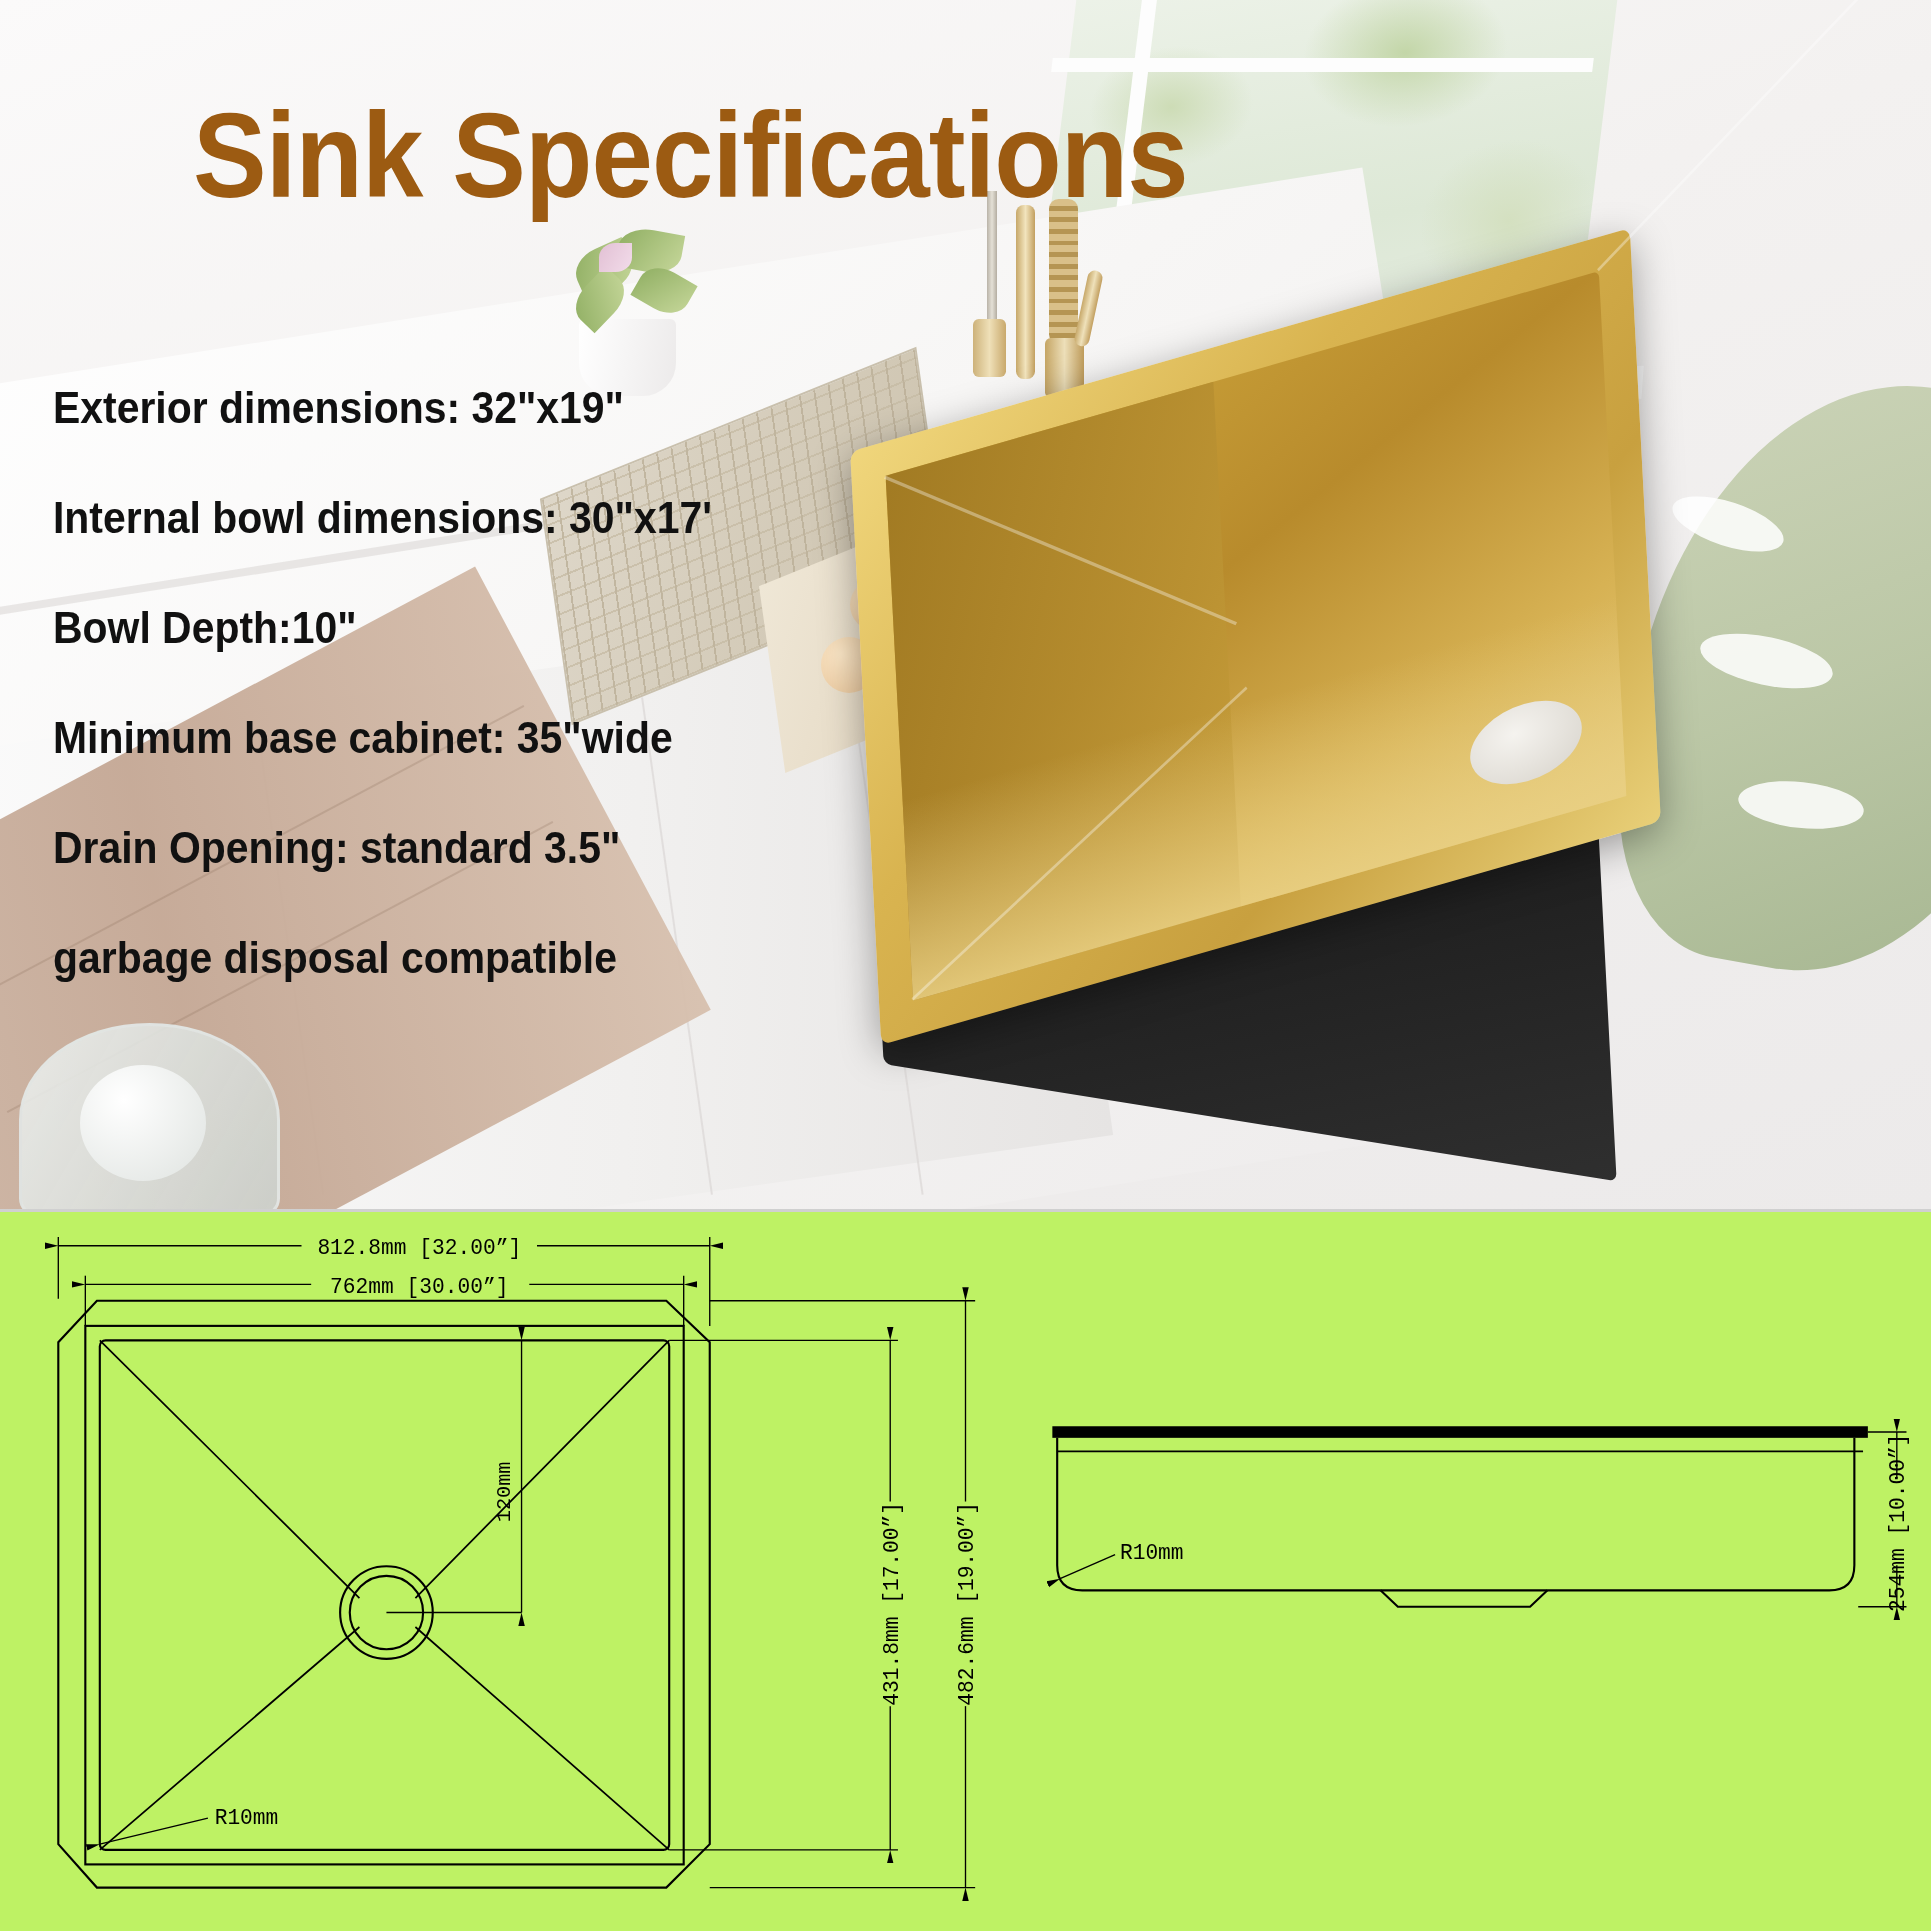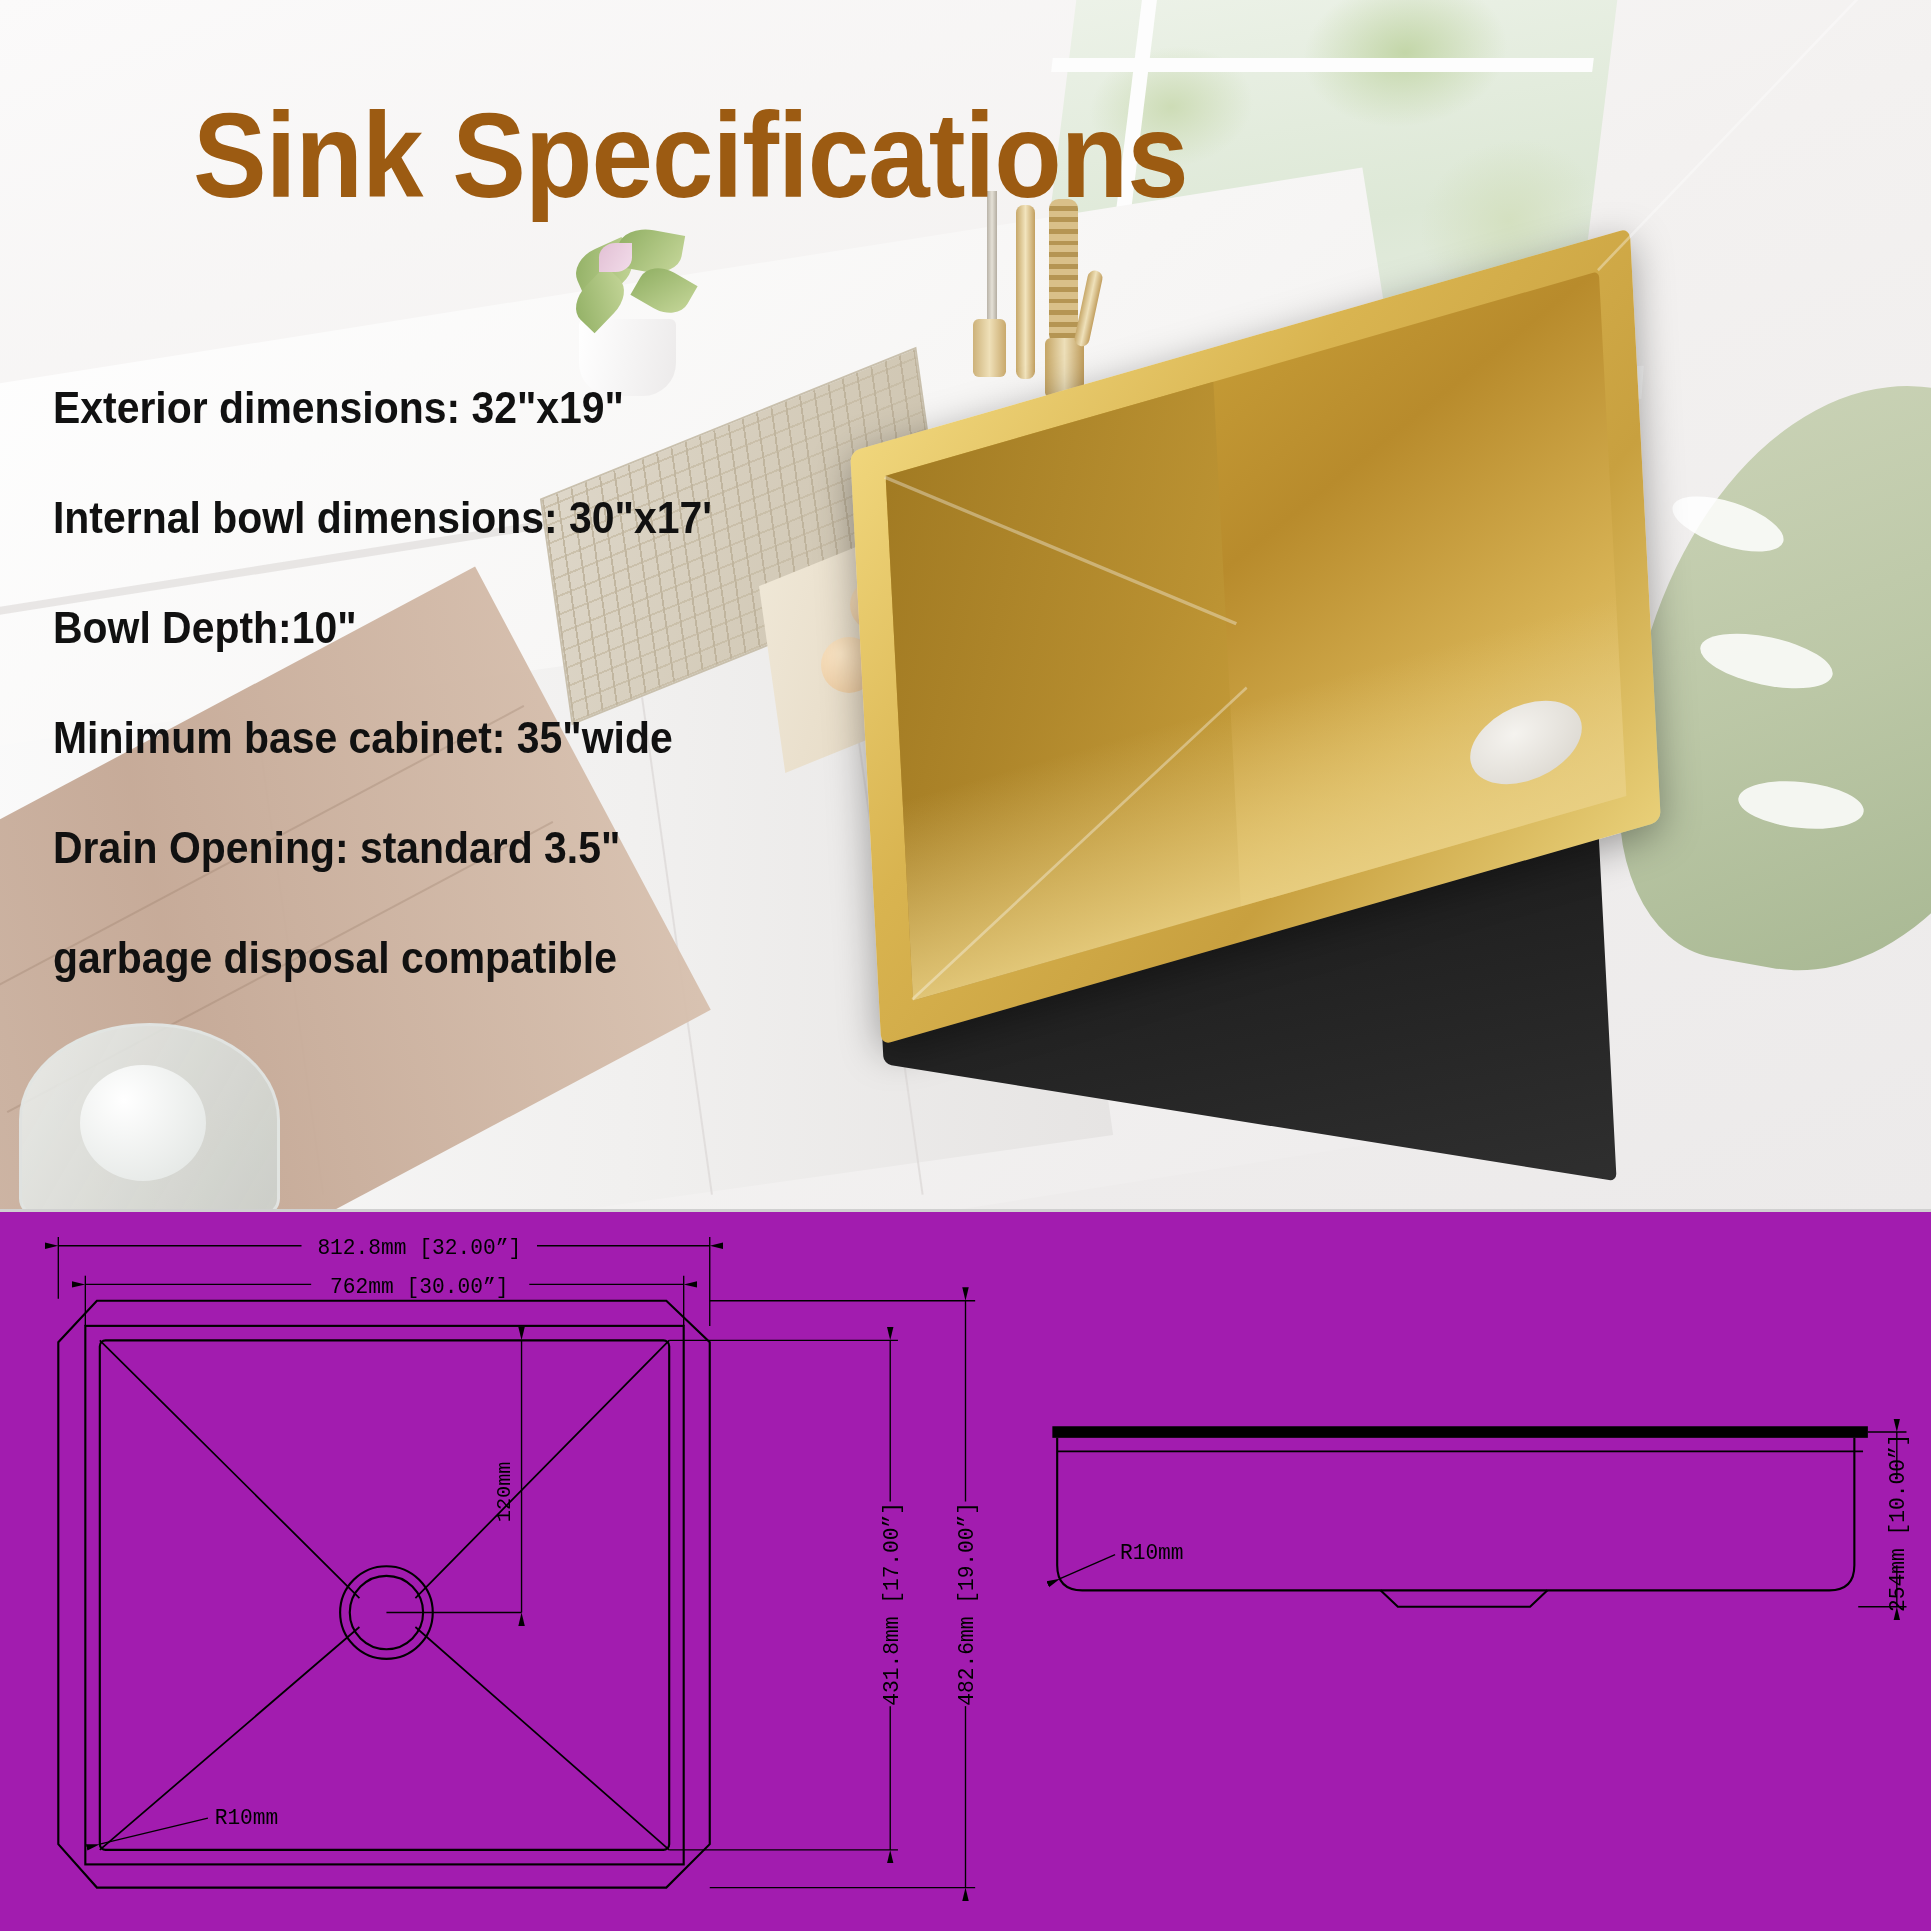--- a/index.html
+++ b/index.html
@@ -123,21 +123,21 @@
            font-family:"Liberation Sans", sans-serif; }
 
   
   .spec-list { position:absolute; left:53px; top:386px; z-index:30; width:985px; }
   .spec-line { font-size:44px; font-weight:bold; color:#111111; line-height:1;
                margin-bottom:66px; transform:scaleX(.93); transform-origin:left center;
                white-space:nowrap; font-family:"Liberation Sans", sans-serif; }
 
   
   .divider { position:absolute; left:0; top:1209px; width:1931px; height:2.9px; background:#d0d0d0; }
-  .draw-panel { position:absolute; left:0; top:1212px; width:1931px; height:719px; background:#a21caf; }
+  .draw-panel { position:absolute; left:0; top:1212px; width:1931px; height:719px; background:#bef264; }
   .draw-panel svg { display:block; }
 </style>
 </head>
 <body>
 
 <div id="page">
 
   <div class="photo-panel">
     <div class="bg-wall"></div>
 

